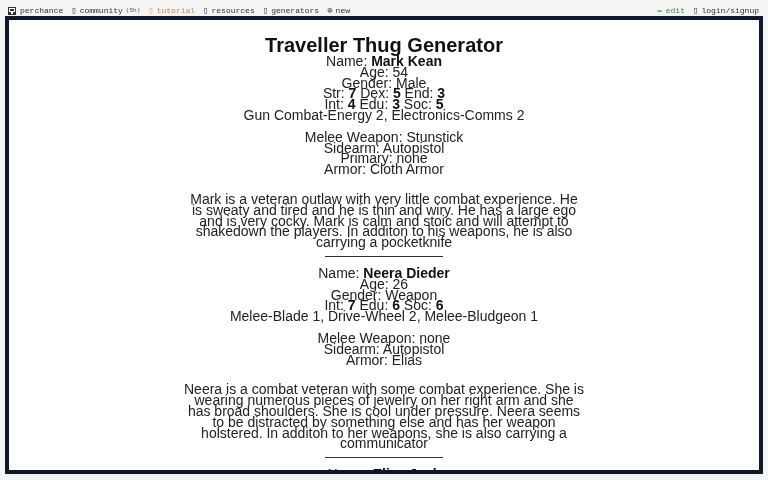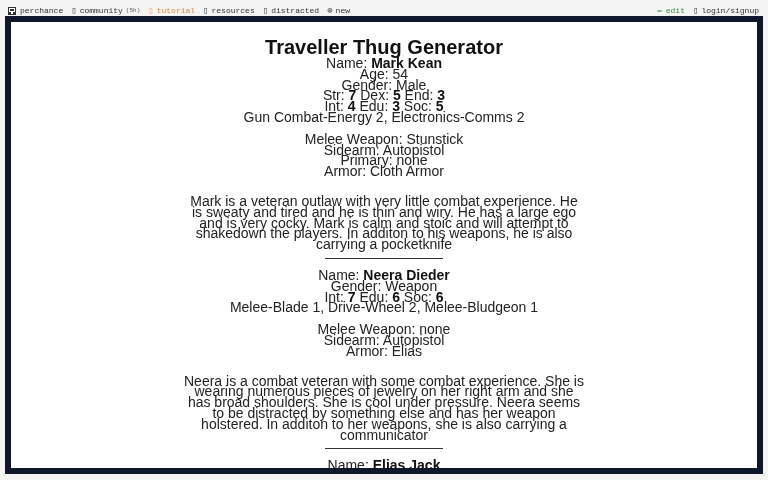--- a/index.html
+++ b/index.html
@@ -28,21 +28,21 @@
     width:8px; height:8px; border:1px solid #333; box-sizing:border-box;
     margin-right:4px; position:relative; background:#fff;
   }
   .logo-box::before, .logo-box::after {
     content:""; position:absolute; width:2px; height:2px; background:#333;
   }
   .logo-box::before { left:1px; top:1px; box-shadow:3px 3px 0 #333; }
   .logo-box::after { right:1px; top:1px; box-shadow:-3px 3px 0 #333; }
   .page {
     position:absolute; left:5px; top:16px; width:758px; height:458px;
-    background:#fff; border:6px solid #0f172a; box-sizing:border-box;
+    background:#fff; border:4px solid #0f172a; box-sizing:border-box;
     overflow:hidden;
   }
   .title {
     text-align:center; font-weight:bold; font-size:20px; color:#111;
     margin:14px 0 0 0; line-height:22px;
   }
   .thug { text-align:center; font-size:14px; color:#222; line-height:10.8px; }
   .thug b { color:#111; }
   .thug .gap { height:11px; }
   .desc { width:400px; margin:8px auto; }
@@ -66,21 +66,21 @@
     <div class="nav-item tutorial">
       <span class="ico">▯</span>
       <span>tutorial</span>
     </div>
     <div class="nav-item">
       <span class="ico">▯</span>
       <span>resources</span>
     </div>
     <div class="nav-item">
       <span class="ico">▯</span>
-      <span>distracted</span>
+      <span>generators</span>
     </div>
     <div class="nav-item">
       <span class="ico">⊕</span>
       <span>new</span>
     </div>
   </div>
   <div class="right">
     <div class="nav-item edit">
       <span class="ico">✏</span>
       <span>edit</span>
@@ -107,20 +107,21 @@
     <div><span>Sidearm: </span><span>Autopistol</span></div>
     <div><span>Primary: </span><span>none</span></div>
     <div><span>Armor: </span><span>Cloth Armor</span></div>
     <div class="gap"></div>
     <div class="desc">Mark is a veteran outlaw with very little combat experience. He is sweaty and tired and he is thin and wiry. He has a large ego and is very cocky. Mark is calm and stoic and will attempt to shakedown the players. In additon to his weapons, he is also carrying a pocketknife</div>
     <div class="divider"></div>
   </div>
 
   <div class="thug" style="margin-top:11px">
     <div><span>Name: </span><b>Neera Dieder</b></div>
+    <div><span>Age: </span><span>26</span></div>
     <div><span>Gender: </span><span>Weapon</span></div>
     <div><span>Int: </span><b>7</b><span> Edu: </span><b>6</b><span> Soc: </span><b>6</b></div>
     <div>Melee-Blade 1, Drive-Wheel 2, Melee-Bludgeon 1</div>
     <div class="gap"></div>
     <div><span>Melee Weapon: </span><span>none</span></div>
     <div><span>Sidearm: </span><span>Autopistol</span></div>
     <div><span>Armor: </span><span>Elias</span></div>
     <div class="gap"></div>
     <div class="desc">Neera is a combat veteran with some combat experience. She is wearing numerous pieces of jewelry on her right arm and she has broad shoulders. She is cool under pressure. Neera seems to be distracted by something else and has her weapon holstered. In additon to her weapons, she is also carrying a communicator</div>
     <div class="divider"></div>

